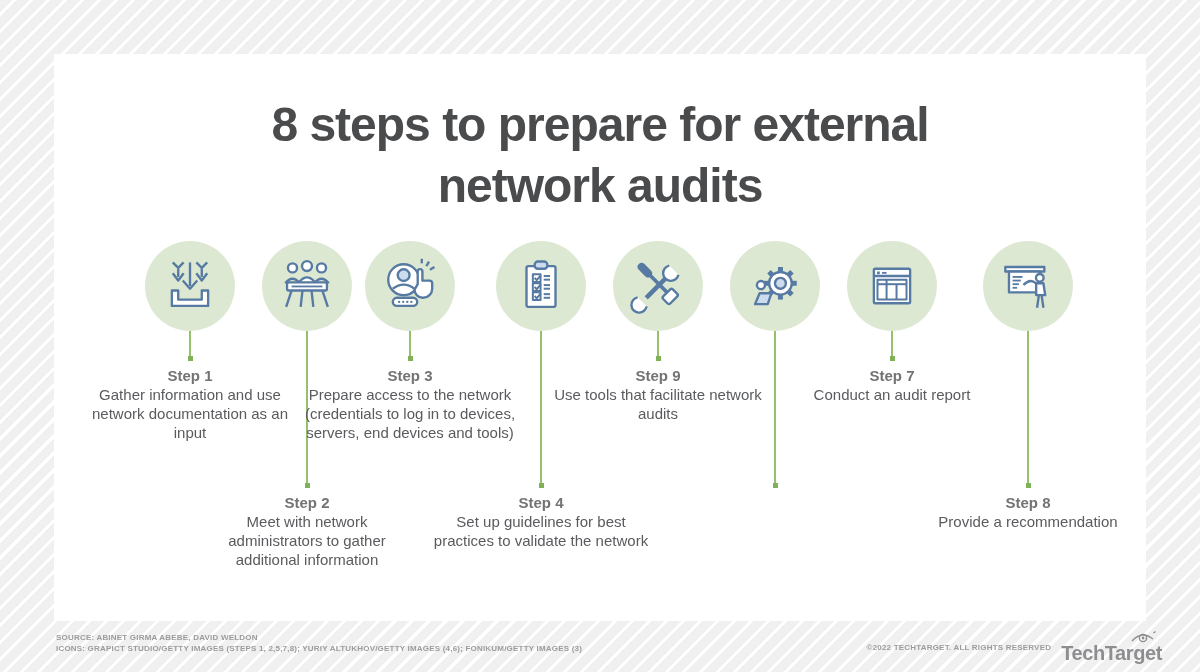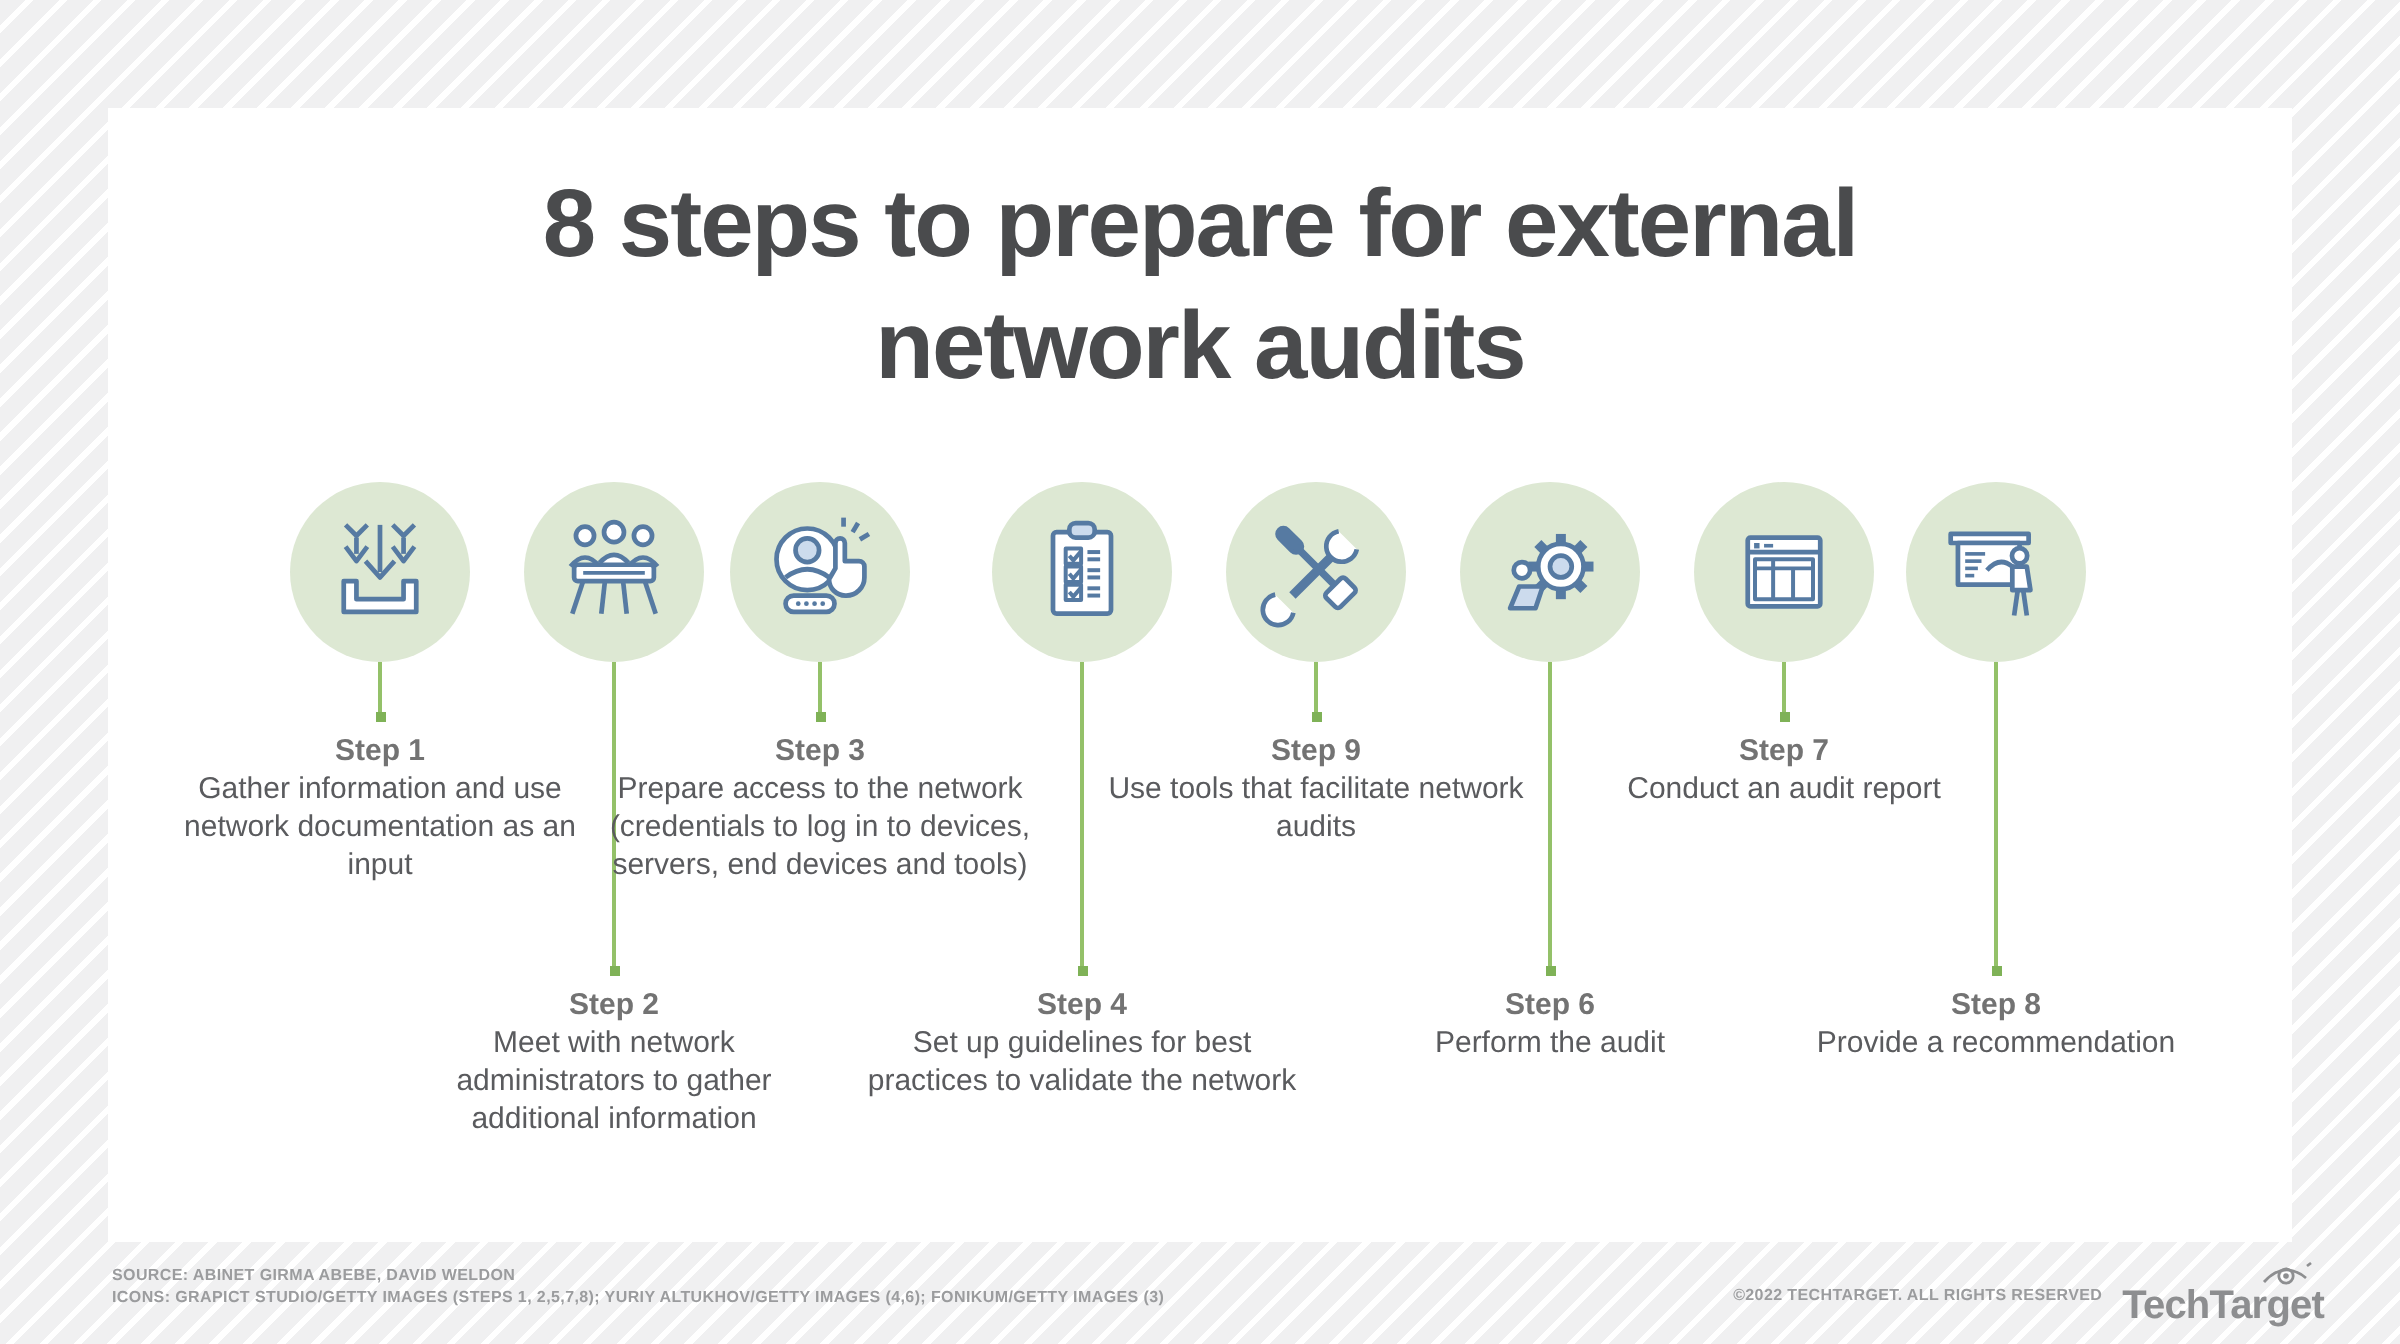--- a/index.html
+++ b/index.html
@@ -6,21 +6,21 @@
   body{
     width:1200px;height:672px;overflow:hidden;position:relative;
     font-family:"Liberation Sans",sans-serif;
     background:repeating-linear-gradient(135deg,#f0f0f1 0px,#f0f0f1 9px,#ffffff 9px,#ffffff 12px);
   }
   .card{
     position:absolute;left:54px;top:54px;width:1092px;height:567px;
     background:#ffffff;
   }
   .title{
-    margin:28px auto 0 auto;max-width:800px;
+    margin:40px auto 0 auto;max-width:800px;
     font-size:48px;font-weight:700;line-height:61px;letter-spacing:-1px;
     color:#4a4b4d;text-align:center;
   }
   .steps{position:absolute;left:0;top:0;width:100%;height:100%;}
   .step{
     position:absolute;top:187px;width:216px;margin-left:-108px;
     display:flex;flex-direction:column;align-items:center;
   }
   .circle{
     width:90px;height:90px;border-radius:50%;background:#dde8d3;
@@ -252,40 +252,36 @@
     </div>
   </div>
 
   <div class="step far" style="left: 721px;">
     <div class="circle">
       <svg class="icon-svg" width="58" height="58" viewBox="0 0 64 64">
             <use href="#gear-user-icon"></use>
           </svg>
     </div>
     <div class="connector"></div>
-    <div class="step-text">
-      <div class="step-label">Step 6</div>
-      <div class="step-desc">Perform the audit</div>
-    </div>
   </div>
 
   <div class="step near" style="left: 838px;">
     <div class="circle">
       <svg class="icon-svg" width="58" height="58" viewBox="0 0 64 64">
             <use href="#report-window-icon"></use>
           </svg>
     </div>
     <div class="connector"></div>
     <div class="step-text">
       <div class="step-label">Step 7</div>
       <div class="step-desc">Conduct an audit report</div>
     </div>
   </div>
 
-  <div class="step far" style="left: 944px;">
+  <div class="step far" style="left: 974px;">
     <div class="circle">
       <svg class="icon-svg" width="58" height="58" viewBox="0 0 64 64">
             <use href="#presentation-icon"></use>
           </svg>
     </div>
     <div class="connector"></div>
     <div class="step-text">
       <div class="step-label">Step 8</div>
       <div class="step-desc">Provide a recommendation</div>
     </div>

